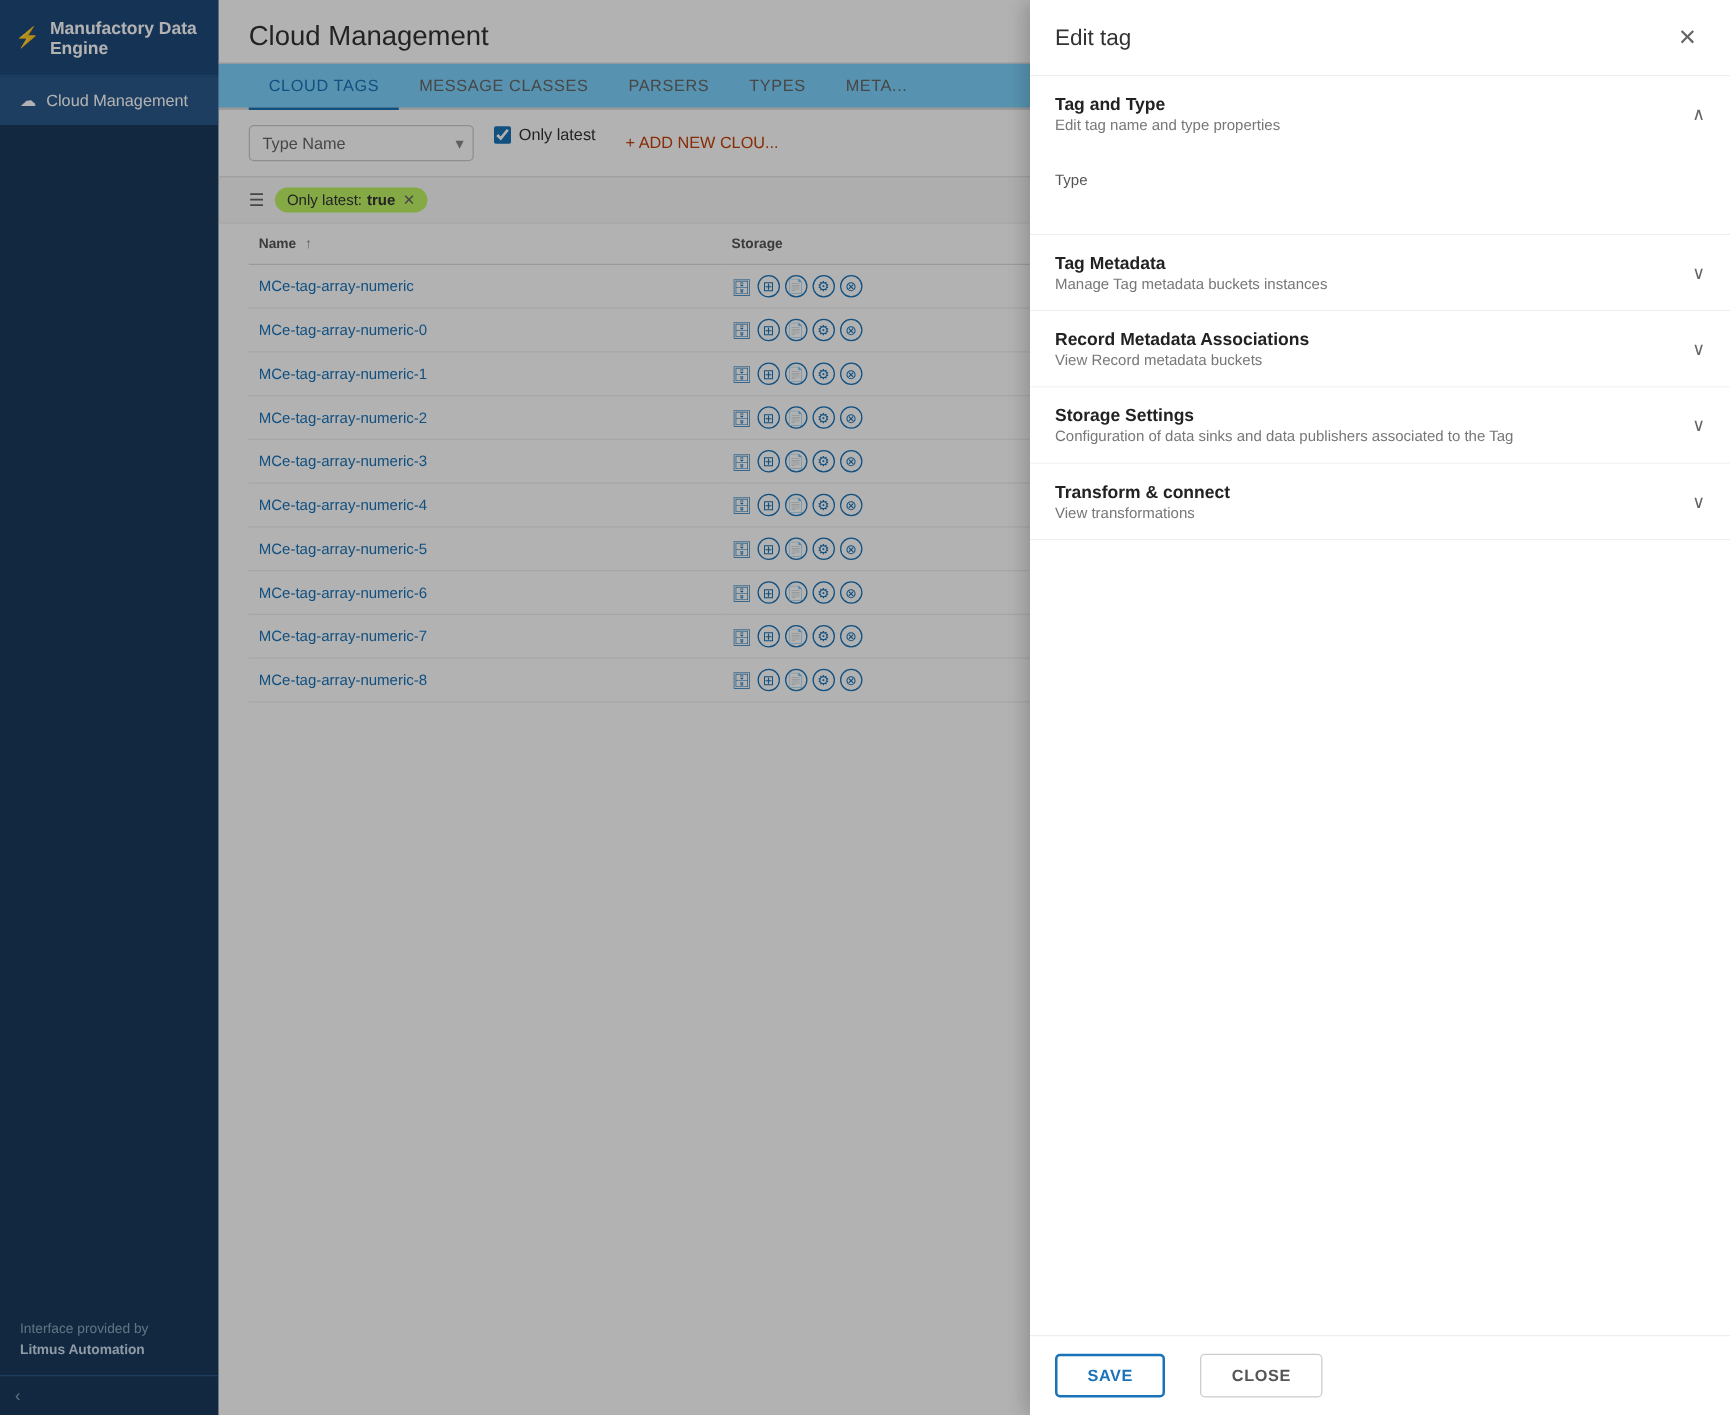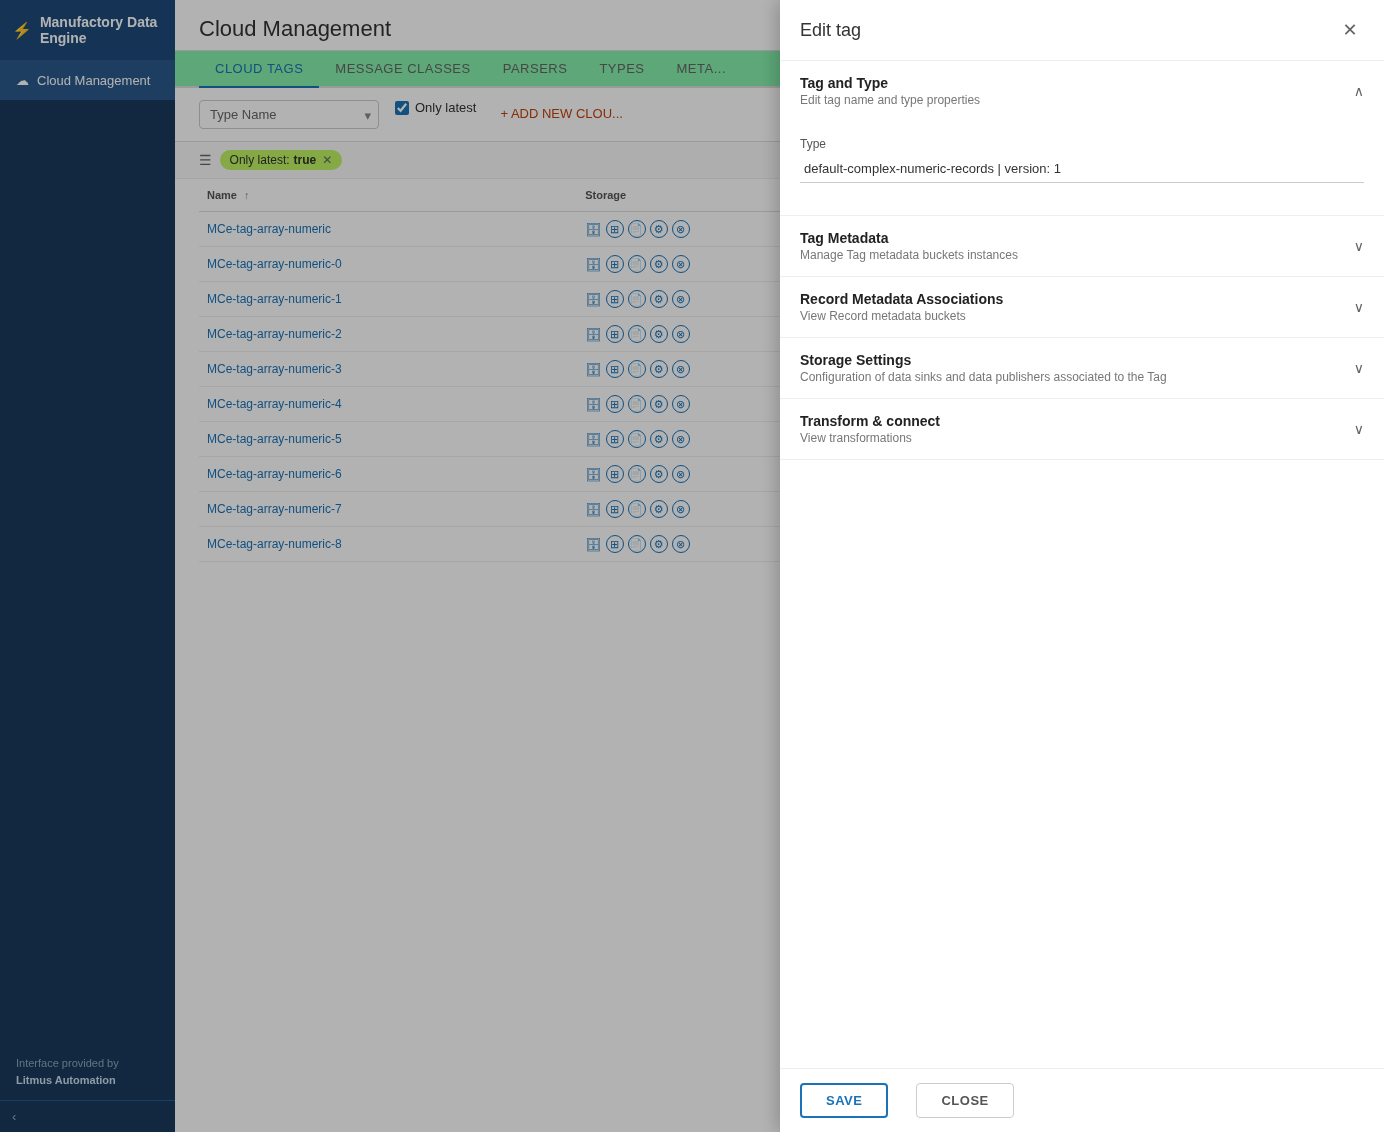--- a/index.html
+++ b/index.html
@@ -71,21 +71,21 @@
     .page-title {
       padding: 16px 24px 8px;
       font-size: 22px;
       font-weight: 400;
       color: #333;
       background: #fff;
       border-bottom: 1px solid #ddd;
     }
     .tabs {
       display: flex;
-      background: #86efac;
+      background: #7dd3fc;
       border-bottom: 2px solid #ddd;
       padding: 0 24px;
     }
     .tab {
       padding: 10px 16px;
       font-size: 13px;
       cursor: pointer;
       color: #666;
       border-bottom: 2px solid transparent;
       margin-bottom: -2px;
@@ -242,21 +242,21 @@
       top: 0; left: 0; right: 0; bottom: 0;
       background: rgba(0,0,0,0.3);
       z-index: 100;
     }
 
     
     .edit-panel {
       position: fixed;
       top: 0;
       right: 0;
-      width: 604px;
+      width: 560px;
       height: 1132px;
       background: #fff;
       z-index: 200;
       display: flex;
       flex-direction: column;
       box-shadow: -4px 0 16px rgba(0,0,0,0.2);
     }
     .edit-panel-header {
       display: flex;
       align-items: center;
@@ -630,21 +630,20 @@
         <div class="accordion-header-left">
           <h3>Tag and Type</h3>
           <p>Edit tag name and type properties</p>
         </div>
         <span class="accordion-chevron">∧</span>
       </div>
       <div class="accordion-content">
         <div class="form-row">
           <div class="form-group">
             <label class="form-label">Type</label>
-            <input class="form-input" type="text" value="default-complex-numeric-records | version: 1" style="">
           </div>
         </div>
       </div>
     </div>
 
     <div class="accordion-section">
       <div class="accordion-header">
         <div class="accordion-header-left">
           <h3>Tag Metadata</h3>
           <p>Manage Tag metadata buckets instances</p>

